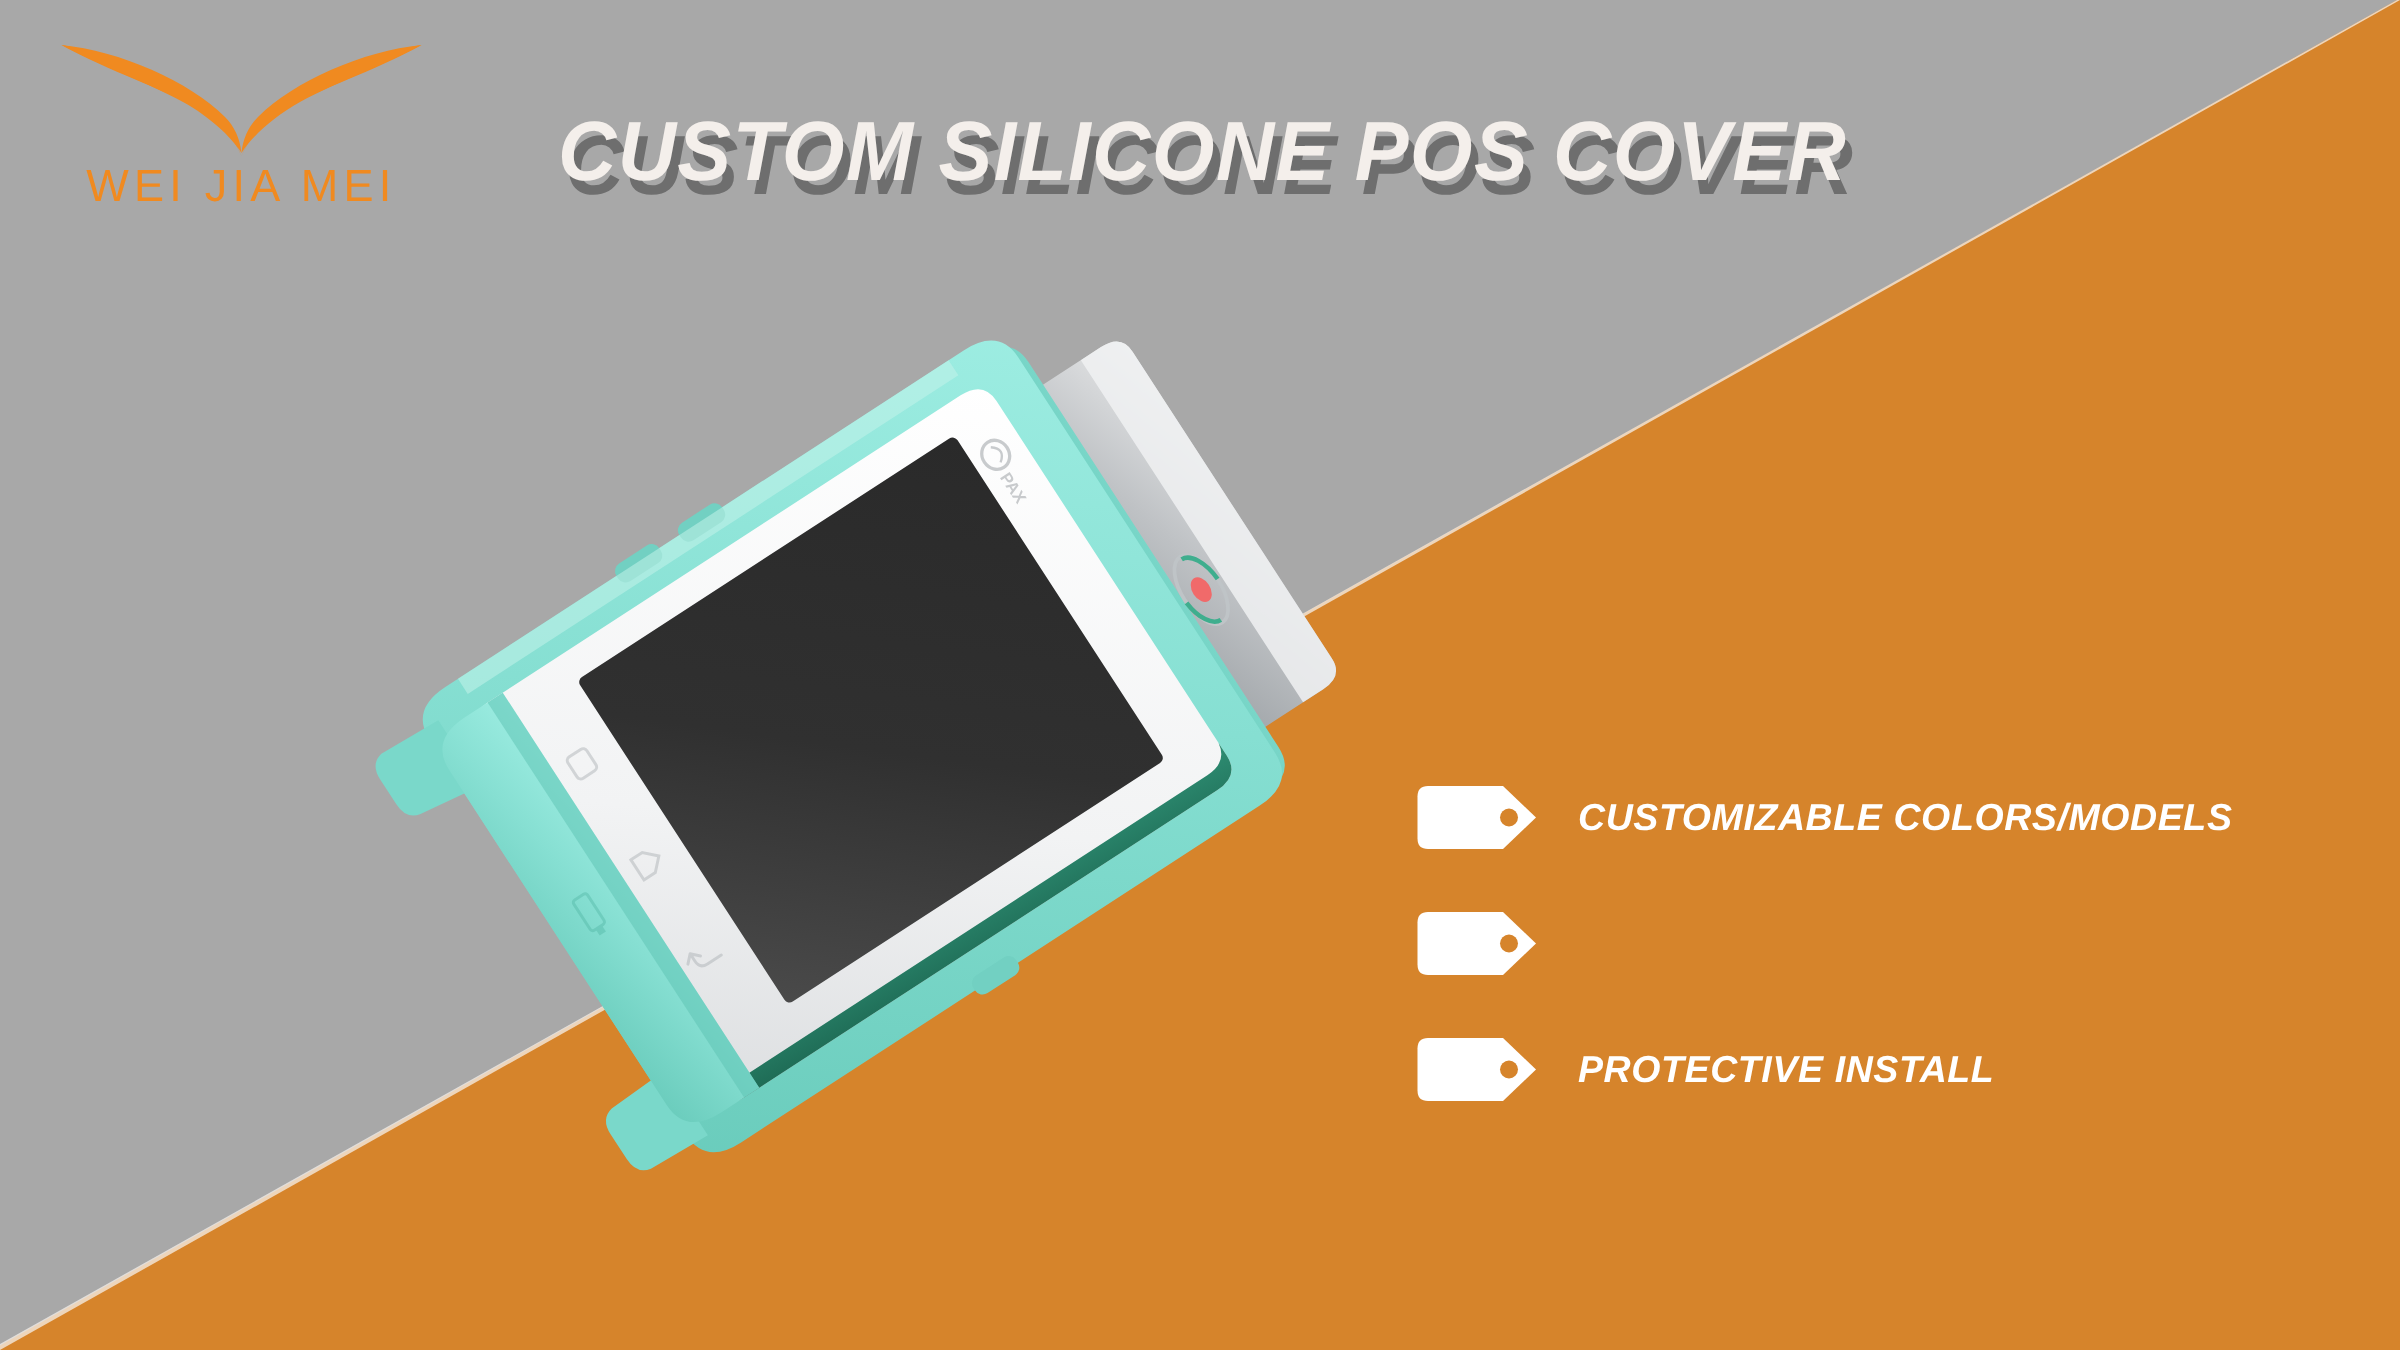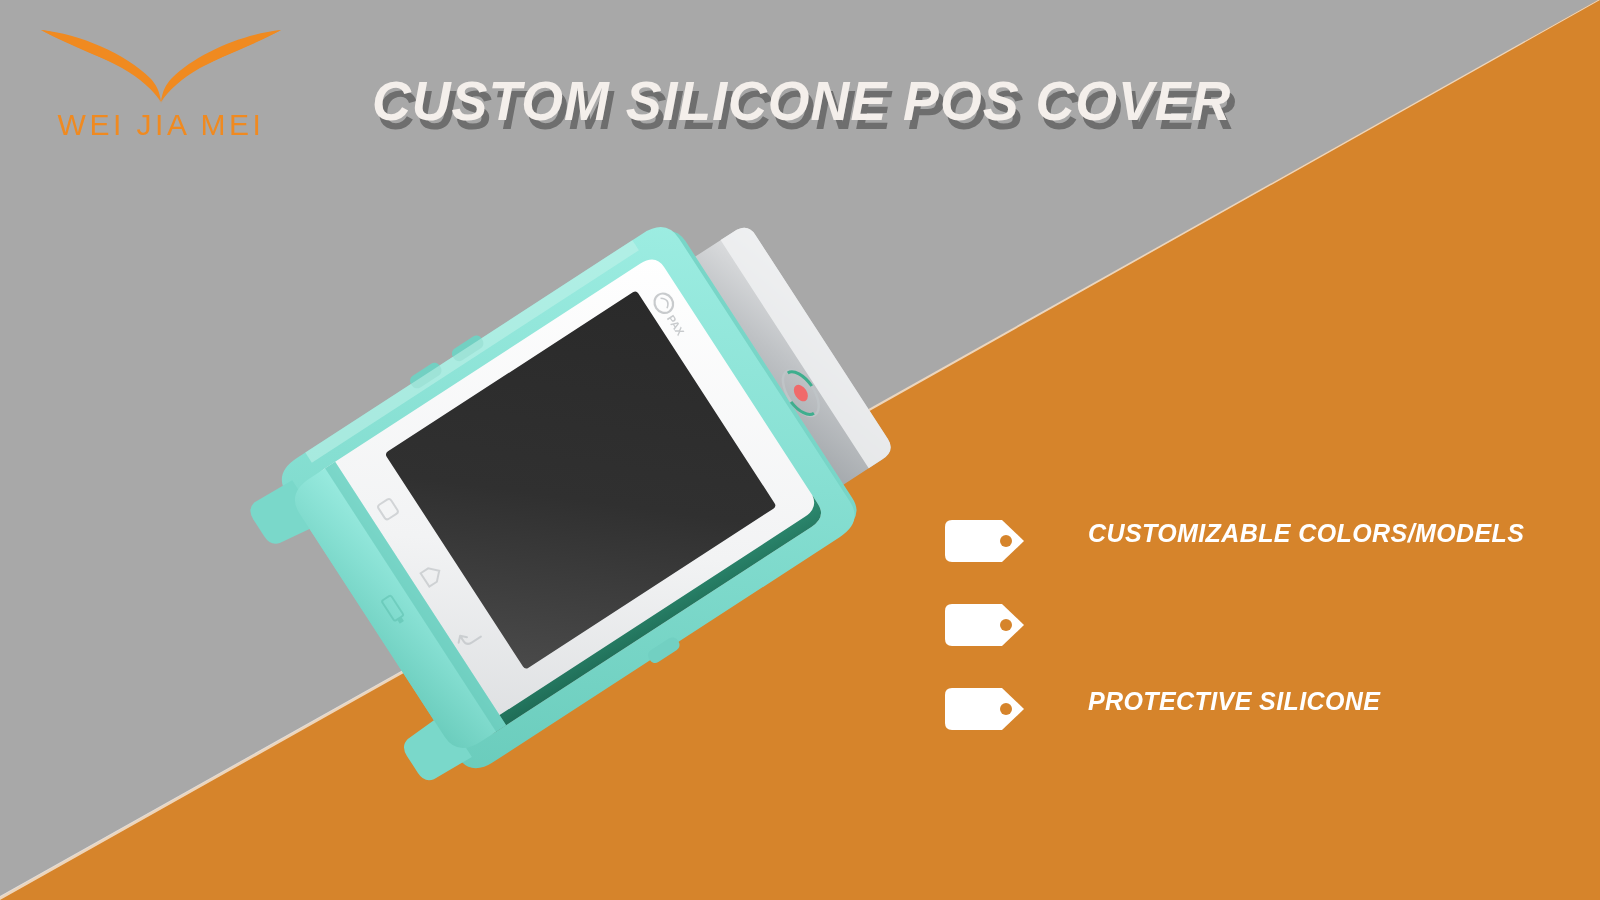--- a/index.html
+++ b/index.html
@@ -86,23 +86,23 @@
   
   .features {
     position: absolute;
     left: 944px;
     top: 519px;
     width: 620px;
   }
   .feature-row {
     position: relative;
     display: flex;
+    align-items: center;
     height: 52px;
     margin-bottom: 32px;
-    gap: 36px;
   }
   .feature-row:last-child { margin-bottom: 0; }
 
   .tag-icon {
     flex: 0 0 auto;
     width: 82px;
     height: 44px;
     display: block;
   }
   .feature-label {
@@ -266,18 +266,18 @@
         <path d="M8 1 L58 1 L80 22 L58 43 L8 43 Q1 43 1 36 L1 8 Q1 1 8 1 Z" fill="#FFFFFF"></path>
         <circle cx="62" cy="22" r="6" fill="#D6842B"></circle>
       </svg>
     </div>
 
     <div class="feature-row">
       <svg class="tag-icon" viewBox="0 0 82 44">
         <path d="M8 1 L58 1 L80 22 L58 43 L8 43 Q1 43 1 36 L1 8 Q1 1 8 1 Z" fill="#FFFFFF"></path>
         <circle cx="62" cy="22" r="6" fill="#D6842B"></circle>
       </svg>
-      <span class="feature-label">PROTECTIVE SILICONE</span>
+      <span class="feature-label">PROTECTIVE INSTALL</span>
     </div>
 
   </div>
 
 </div>
 
 </body></html>

